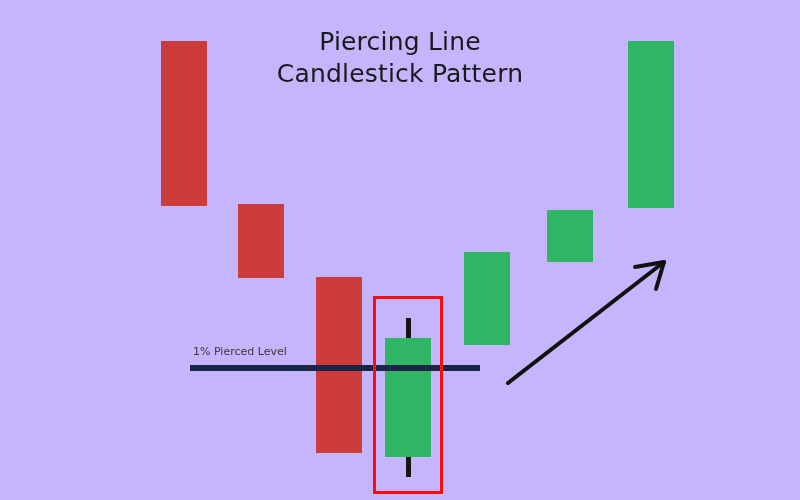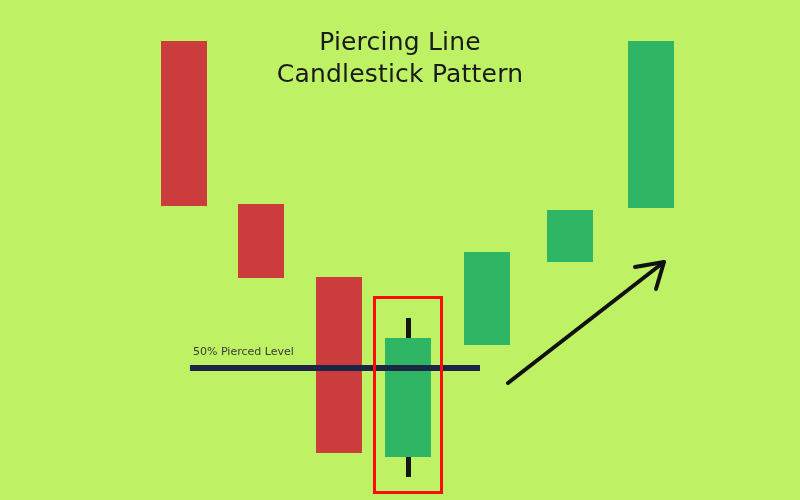--- a/index.html
+++ b/index.html
@@ -4,21 +4,21 @@
 <style>
   html, body {
     margin: 0;
     padding: 0;
     background: #ffffff;
   }
   #stage {
     position: relative;
     width: 800px;
     height: 500px;
-    background: #bef264;
+    background: #c4b5fd;
     overflow: hidden;
     font-family: "DejaVu Sans", sans-serif;
   }
   #title {
     position: absolute;
     left: 0;
     top: 26px;
     width: 800px;
     text-align: center;
     color: #1a1a1a;
@@ -97,21 +97,21 @@
       </div>
       <div class="candle" style="left: 547px; top: 210px; width: 46px; height: 52px;">
         <div class="candle-body" style="left: 0px; top: 0px; width: 46px; height: 52px; background: rgb(46, 182, 101);"></div>
       </div>
       <div class="candle" style="left: 628px; top: 41px; width: 46px; height: 167px;">
         <div class="candle-body" style="left: 0px; top: 0px; width: 46px; height: 167px; background: rgb(46, 182, 101);"></div>
       </div>
     </div>
 
   <div id="level-line" style="left: 190px; top: 365px; width: 290px; height: 6px; background: rgb(27, 37, 69);"></div>
-  <div id="level-label" style="left: 193px; top: 345px; color: rgb(58, 58, 58);">50% Pierced Level</div>
+  <div id="level-label" style="left: 193px; top: 345px; color: rgb(58, 58, 58);">1% Pierced Level</div>
 
   <div id="highlight-box" style="left: 373px; top: 296px; width: 70px; height: 198px; border-color: rgb(255, 11, 11);"></div>
 
   <svg id="arrow-svg">
     <polyline id="arrow-shaft" fill="none" stroke="#111111" stroke-width="4" stroke-linecap="round" points="508,383 664,262"></polyline>
     <polyline id="arrow-head" fill="none" stroke="#111111" stroke-width="4" stroke-linecap="round" stroke-linejoin="round" points="635,267 664,262 656,289"></polyline>
   </svg>
 
 </div>
 

